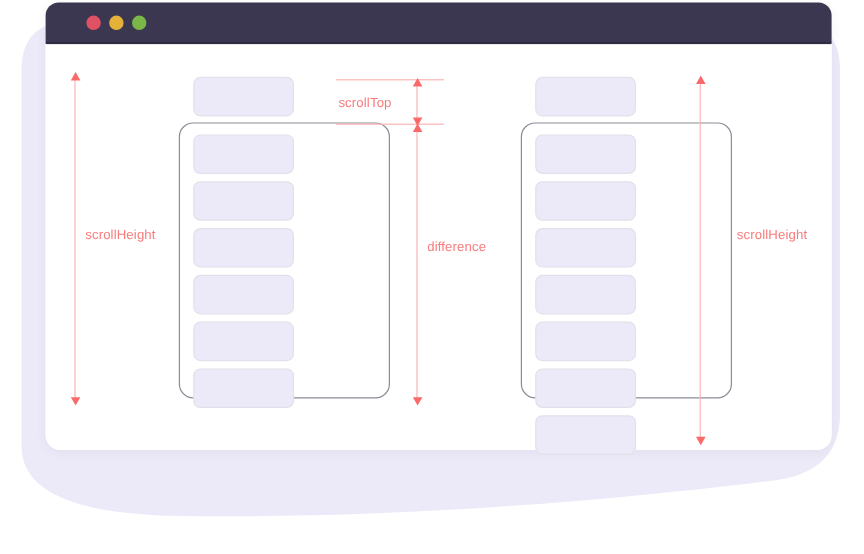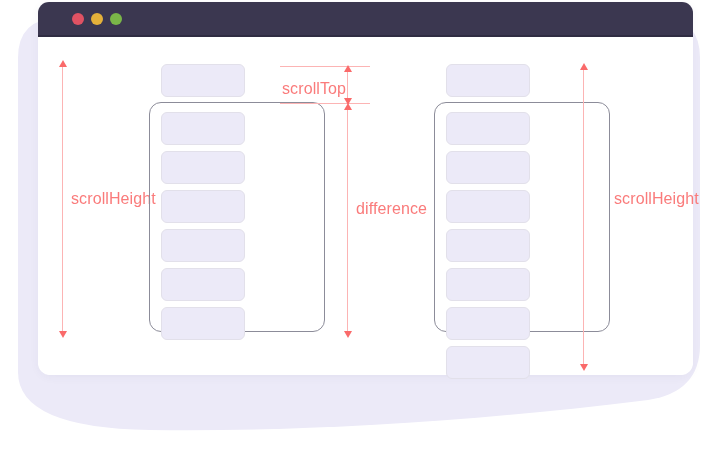--- a/index.html
+++ b/index.html
@@ -110,21 +110,21 @@
 
   .guide-line {
     position: absolute;
     height: 1px;
     background: #fcb4b4;
   }
 
   .measure-label {
     position: absolute;
     color: #fa7b7b;
-    font-size: 16px;
+    font-size: 11px;
     font-family: "Liberation Sans", sans-serif;
     white-space: nowrap;
     letter-spacing: 0.1px;
   }
 </style>
 </head>
 <body>
 
 <svg id="swoosh-layer" viewBox="0 0 720 462" xmlns="http://www.w3.org/2000/svg">
   <path d="M 60 18 L 660 18 Q 700 18 700 58 L 700 345

